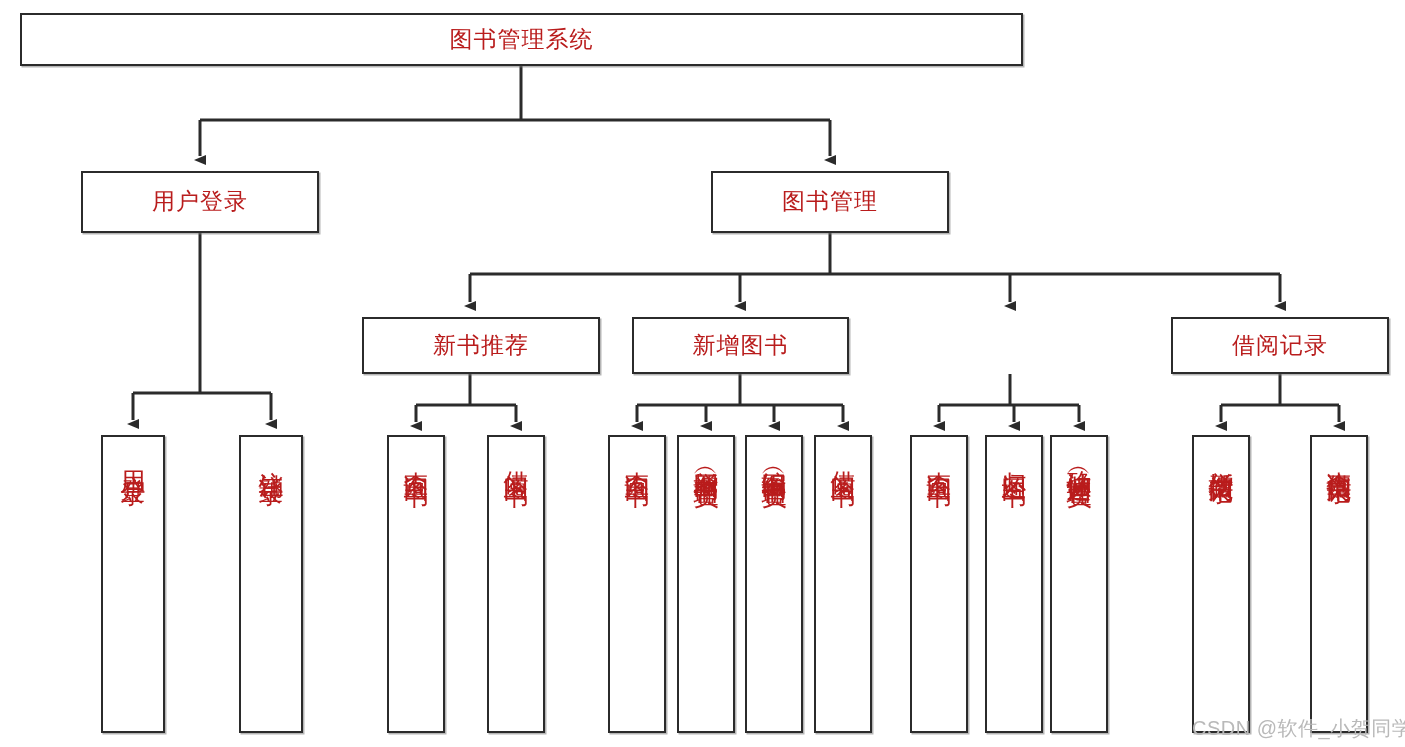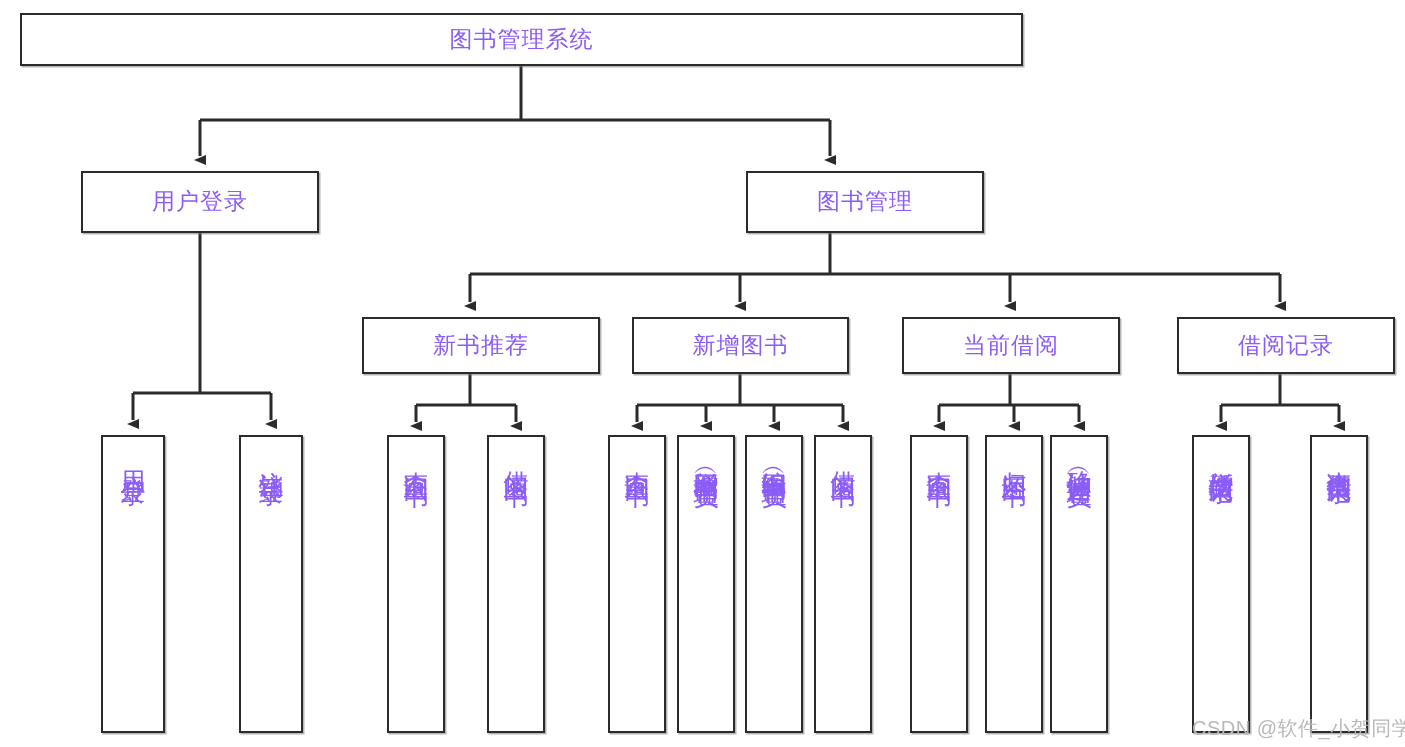--- a/index.html
+++ b/index.html
@@ -28,21 +28,21 @@
     position: absolute;
     box-sizing: border-box;
     background: #ffffff;
     border: 2px solid #2b2b2b;
     display: flex;
     align-items: center;
     justify-content: center;
     box-shadow: 1.5px 1.5px 0 0 rgba(120,120,120,0.55);
   }
   .node .label {
-    color: #8b5cf6;
+    color: #b91c1c;
     text-align: center;
     line-height: 1.18;
     white-space: pre-line;
   }
   .node.horiz .label {
     font-size: 23px;
     letter-spacing: 1px;
   }
   .node.root .label {
     font-size: 23px;
@@ -128,34 +128,31 @@
     </g>
   </svg>
 
   <div class="node root horiz" style="left: 20px; top: 13px; width: 1003px; height: 53px;">
     <span class="label">图书管理系统</span>
   </div>
 
   <div class="node horiz" style="left: 81px; top: 171px; width: 238px; height: 62px;">
     <span class="label">用户登录</span>
   </div>
-  <div class="node horiz" style="left: 746px; top: 171px; width: 238px; height: 62px;">
+  <div class="node horiz" style="left: 711px; top: 171px; width: 238px; height: 62px;">
     <span class="label">图书管理</span>
   </div>
 
   <div class="node horiz" style="left: 362px; top: 317px; width: 238px; height: 57px;">
     <span class="label">新书推荐</span>
   </div>
   <div class="node horiz" style="left: 632px; top: 317px; width: 217px; height: 57px;">
     <span class="label">新增图书</span>
   </div>
-  <div class="node horiz" style="left: 902px; top: 317px; width: 218px; height: 57px;">
-    <span class="label">当前借阅</span>
-  </div>
-  <div class="node horiz" style="left: 1171px; top: 317px; width: 218px; height: 57px; margin-left: 6px;">
+  <div class="node horiz" style="left: 1171px; top: 317px; width: 218px; height: 57px;">
     <span class="label">借阅记录</span>
   </div>
 
   <div class="node leaf" style="left: 101px; top: 435px; width: 64px; height: 298px;">
     <span class="label">用户登录</span>
   </div>
   <div class="node leaf" style="left: 239px; top: 435px; width: 64px; height: 298px;">
     <span class="label">注销登录</span>
   </div>
   <div class="node leaf" style="left: 387px; top: 435px; width: 58px; height: 298px;">

